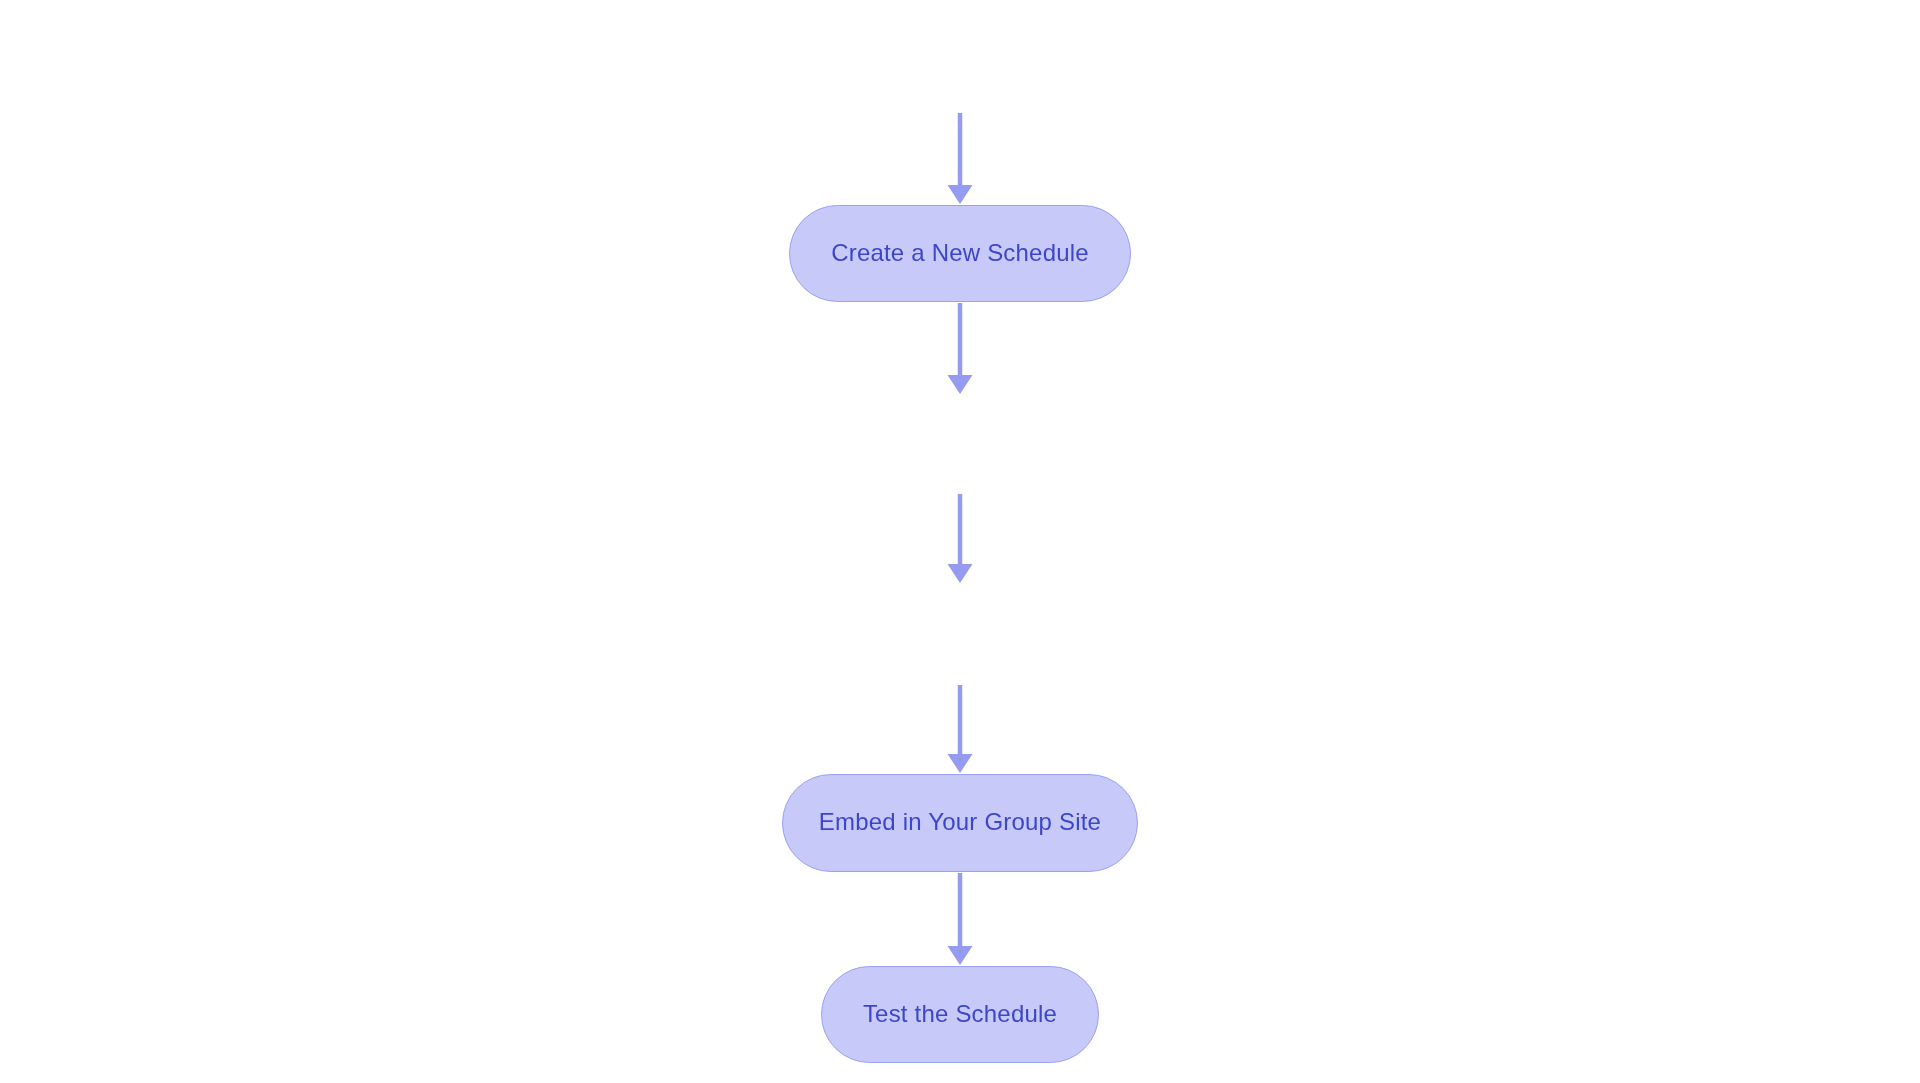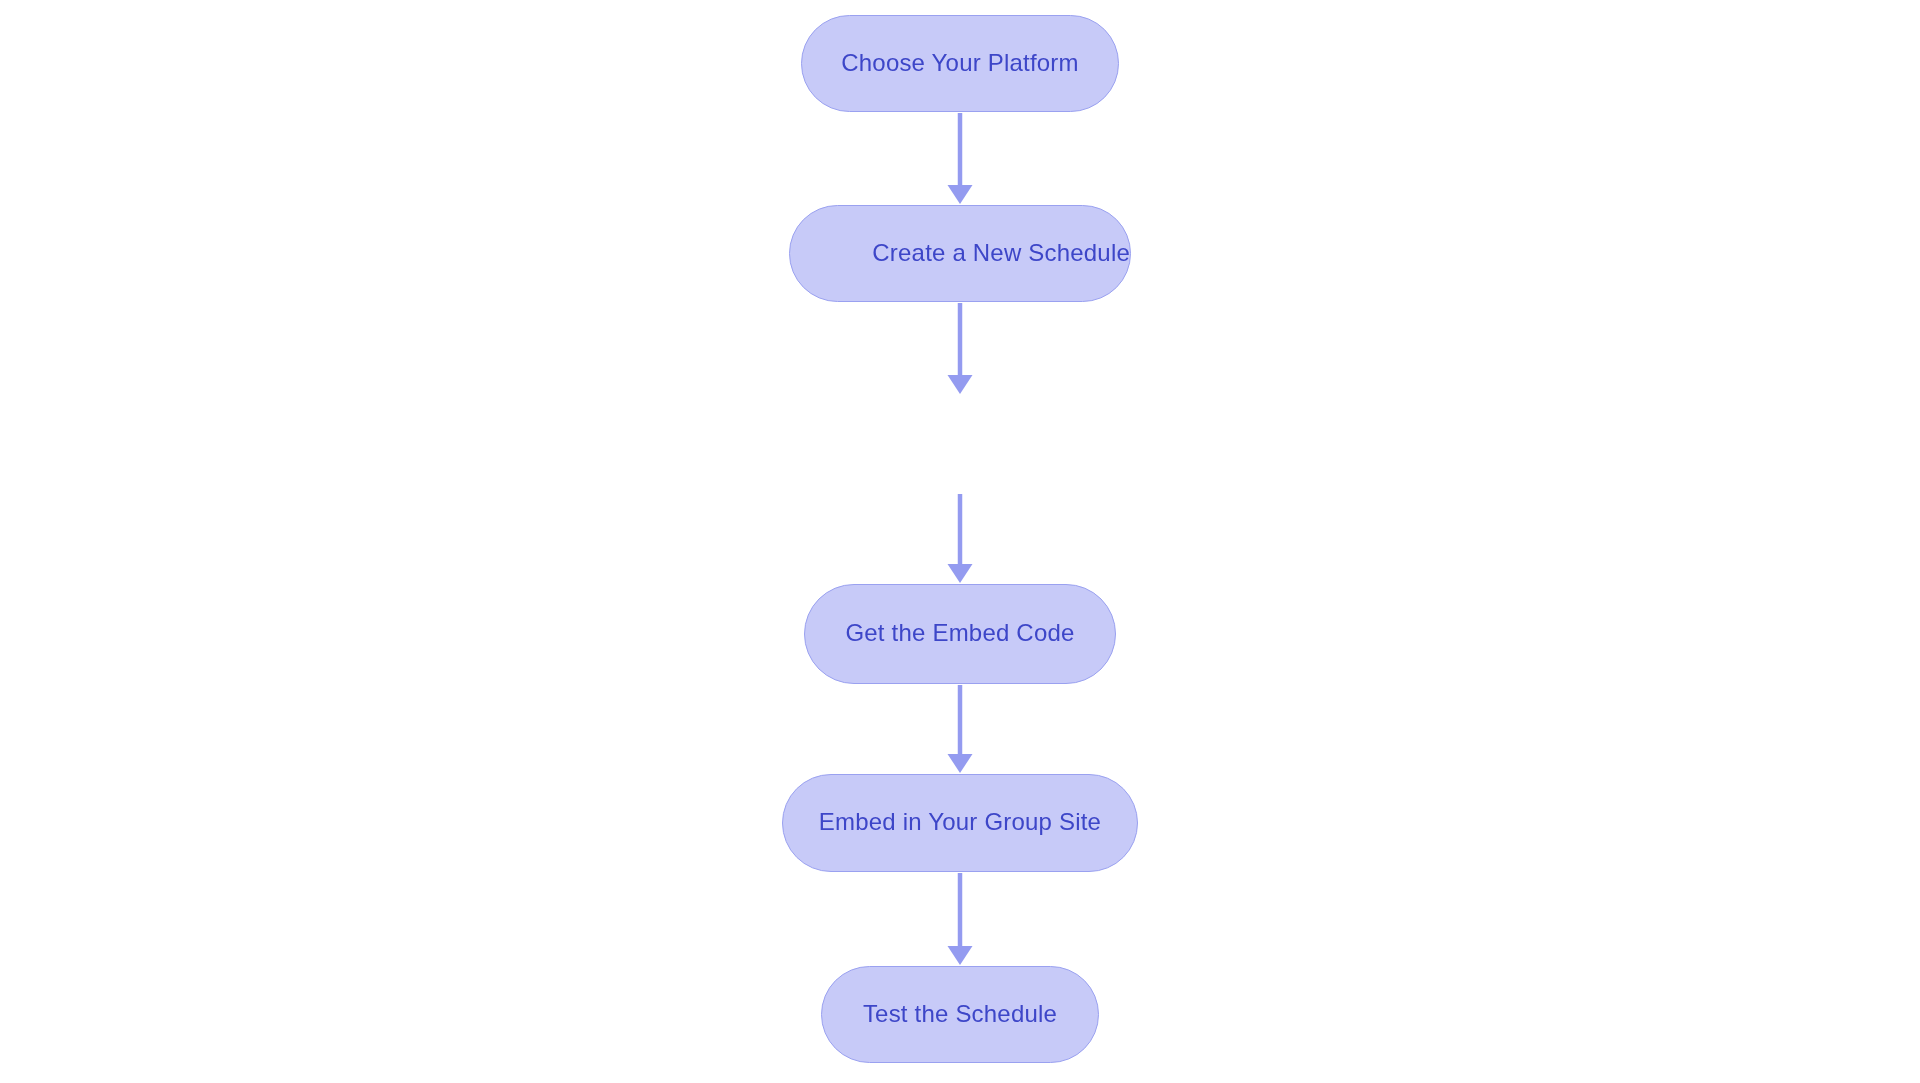--- a/index.html
+++ b/index.html
@@ -56,28 +56,22 @@
       <polygon points="947.5,185 972.5,185 960,204" fill="#949bf0"></polygon>
       <line x1="960" y1="303" x2="960" y2="379" stroke="#949bf0" stroke-width="4.5"></line>
       <polygon points="947.5,375 972.5,375 960,394" fill="#949bf0"></polygon>
       <line x1="960" y1="494" x2="960" y2="568" stroke="#949bf0" stroke-width="4.5"></line>
       <polygon points="947.5,564 972.5,564 960,583" fill="#949bf0"></polygon>
       <line x1="960" y1="685" x2="960" y2="758" stroke="#949bf0" stroke-width="4.5"></line>
       <polygon points="947.5,754 972.5,754 960,773" fill="#949bf0"></polygon>
       <line x1="960" y1="873" x2="960" y2="950" stroke="#949bf0" stroke-width="4.5"></line>
       <polygon points="947.5,946 972.5,946 960,965" fill="#949bf0"></polygon>
     </svg>
-<div class="flow-node" style="left: 801px; top: 15px; width: 318px; height: 97px;">
-      <span class="node-label">Choose Your Platform</span>
-    </div>
-    <div class="flow-node" style="left: 789px; top: 205px; width: 342px; height: 97px; justify-content: flex-end;">
+    <div class="flow-node" style="left: 789px; top: 205px; width: 342px; height: 97px;">
       <span class="node-label">Create a New Schedule</span>
-    </div>
-    <div class="flow-node" style="left: 804px; top: 584px; width: 312px; height: 100px;">
-      <span class="node-label">Get the Embed Code</span>
     </div>
     <div class="flow-node" style="left: 782px; top: 774px; width: 356px; height: 98px;">
       <span class="node-label">Embed in Your Group Site</span>
     </div>
     <div class="flow-node" style="left: 821px; top: 966px; width: 278px; height: 97px;">
       <span class="node-label">Test the Schedule</span>
     </div>
   </div>
 
 </body></html>

